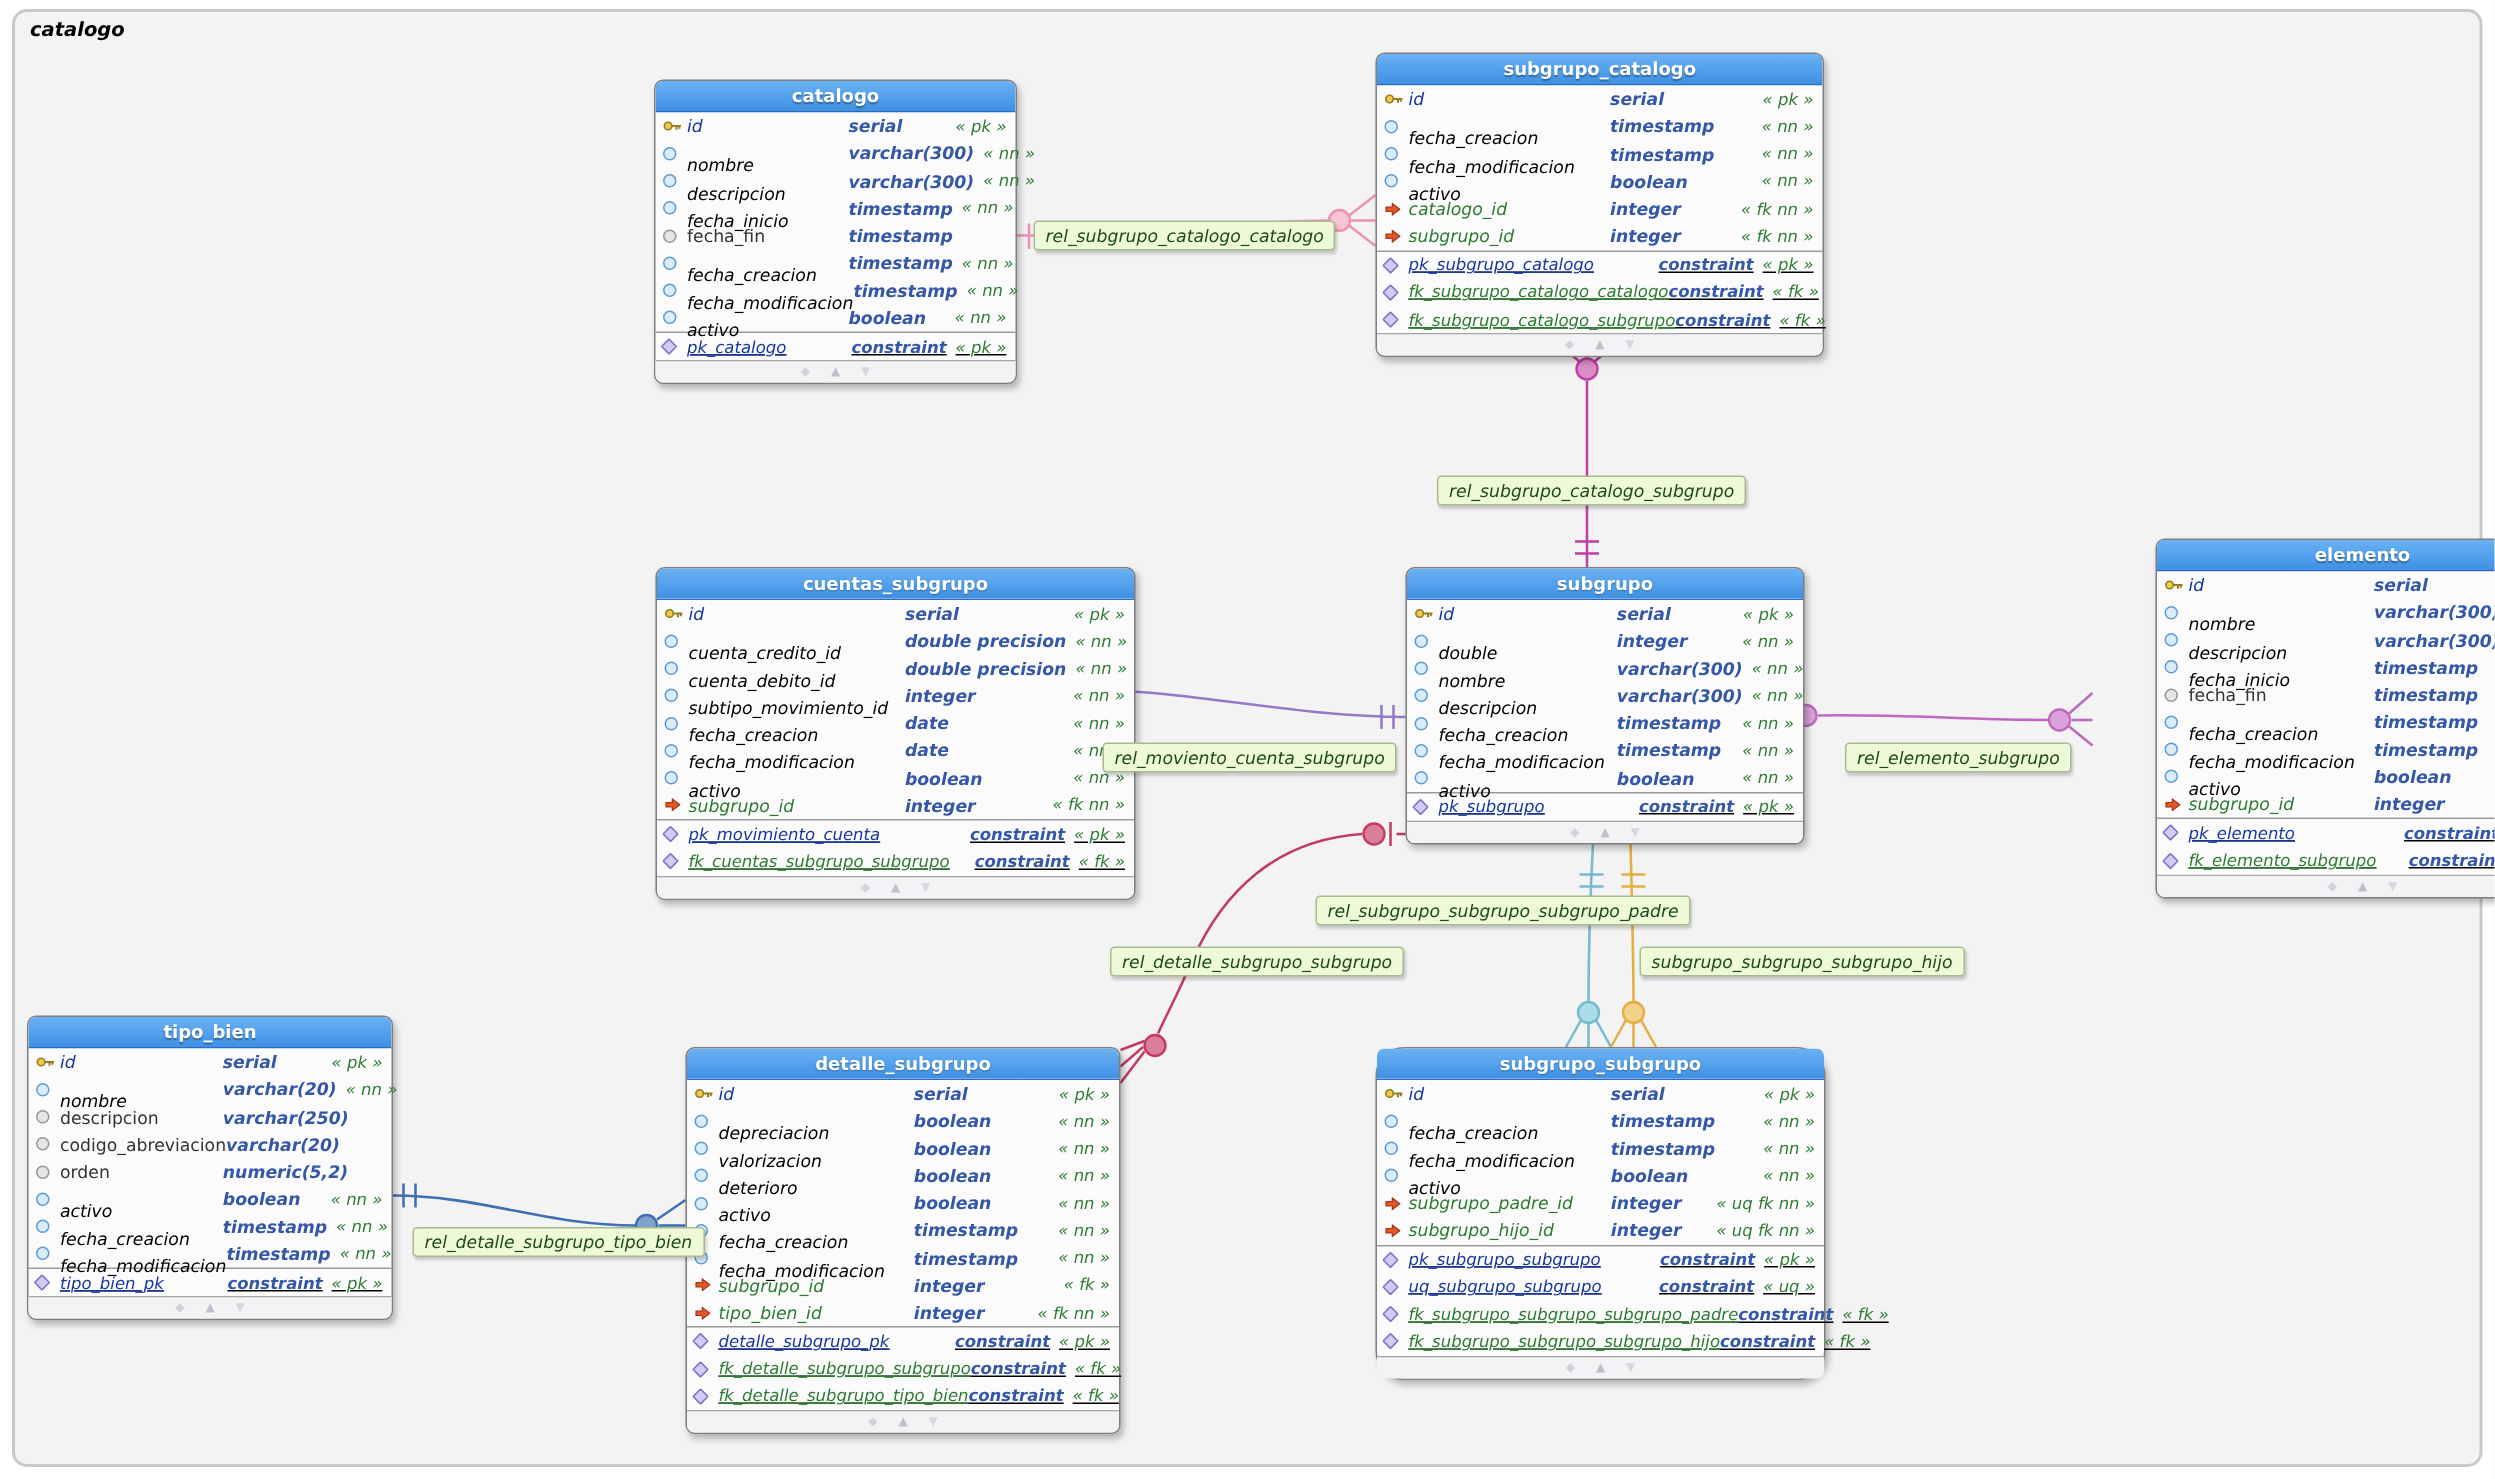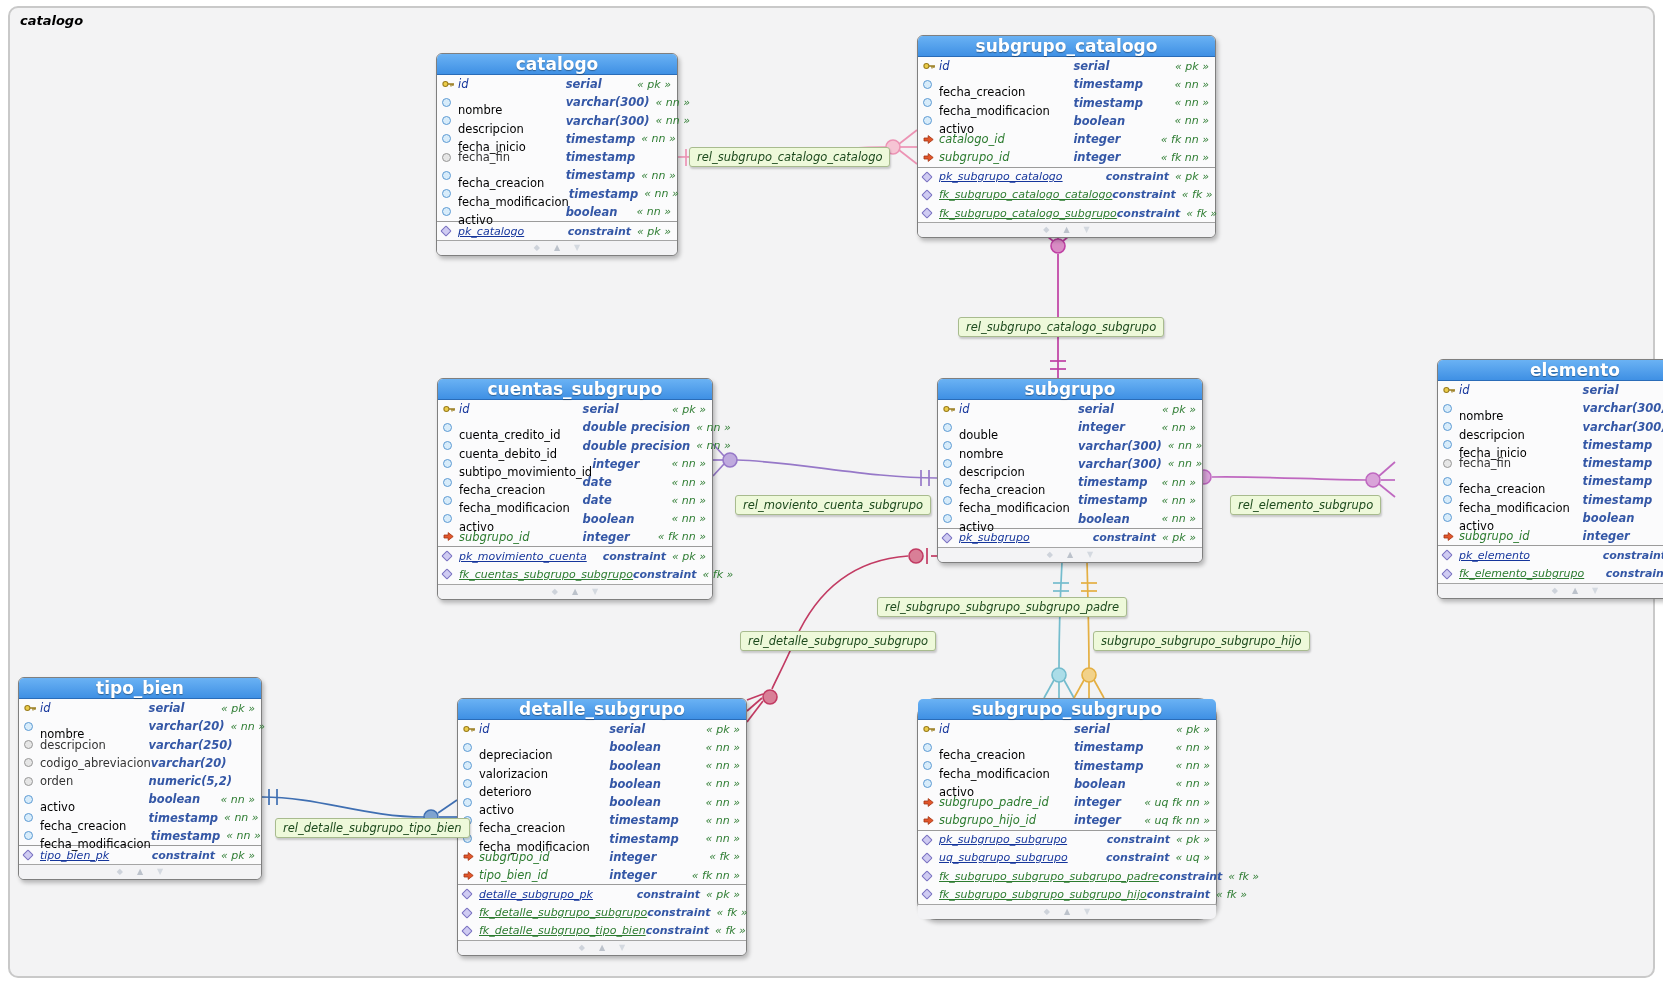--- a/index.html
+++ b/index.html
@@ -14,42 +14,42 @@
     font-style:italic; color:#000; z-index:4;
   }
   svg.rel-layer { position:absolute; left:0; top:0; z-index:1; pointer-events:none; }
 
   .table-card {
     position:absolute; z-index:2; border:1px solid #7f7f7f; border-radius:6px;
     background:#fbfbfc; box-shadow:2px 3px 4px rgba(0,0,0,.25); font-size:11.5px;
   }
   .t-header {
     height:21px; line-height:20px; text-align:center; color:#fff; font-weight:bold;
-    font-size:17px; background:linear-gradient(#6ab2f4,#3f90e4);
+    font-size:12px; background:linear-gradient(#6ab2f4,#3f90e4);
     border-bottom:1px solid #2a6cb8; border-radius:5px 5px 0 0;
     text-shadow:0 1px 1px rgba(0,0,0,.35);
   }
   .row { display:flex; align-items:center; height:18.25px; padding:0 6px 0 5px; white-space:nowrap; }
   .ic-wrap { flex:0 0 16px; display:flex; align-items:center; }
   .dot { width:9px; height:9px; border-radius:50%; display:inline-block; }
   .dot.nn   { background:#d8ecfa; border:1.5px solid #5d9bd3; }
   .dot.null { background:#e6e6e6; border:1.5px solid #979797; }
   .dmd { width:8px; height:8px; display:inline-block; transform:rotate(45deg);
          background:#cfcbf2; border:1px solid #7a72c2; border-radius:1px; }
   .nm { flex:0 0 47%; overflow:visible; }
   .crow .nm { flex:1 1 auto; }
-  .s-nn  { color:#000;margin-top:16px; }
+  .s-nn  { font-style:italic; color:#000;margin-top:16px; }
   .s-null{ font-style:normal; color:#333; }
   .s-pk  { font-style:italic; color:#16369c; }
   .s-fk  { font-style:italic; color:#2c7b2f; }
   .u { text-decoration:underline; }
   .tp { font-weight:bold; font-style:italic; color:#3457a6; }
   .mk { margin-left:auto; font-style:italic; color:#2f7d33; font-size:11px; padding-left:6px; }
   .constraints { border-top:1px solid #9b9b9b; }
-  .crow { font-size:11px; }
+  .crow { font-size:11px;text-decoration:underline; }
   .t-footer {
     border-top:1px solid #a5a5a5; height:15px; background:#f3f3f5;
     display:flex; justify-content:center; align-items:center; gap:14px;
     border-radius:0 0 5px 5px; font-size:8px; line-height:8px;
   }
   .f-ic { color:#bcc2cb; }
   .f-ic.d { color:#ced3db; }
   .f-ic.down { color:#d4d9e0; }
   .rel-label {
     position:absolute; z-index:3; background:#eef9da; border:1px solid #a8bb8e;
@@ -311,21 +311,21 @@
             <span class="tp">constraint</span>
             <span class="mk">« fk »</span>
           </div>
         </div>
         <div class="t-footer">
           <span class="f-ic d">◆</span>
           <span class="f-ic">▲</span>
           <span class="f-ic down">▼</span>
         </div>
       </div>
-      <div class="table-card" style="left: 437px; top: 378px; width: 276px;">
+      <div class="table-card" style="left: 437px; top: 378px; width: 320px;">
         <div class="t-header">cuentas_subgrupo</div>
         <div>
           <div class="row">
             <span class="ic-wrap">
               <svg width="13" height="12" viewBox="0 0 13 12">
                 <circle cx="3.4" cy="6" r="2.5" fill="#eccd4a" stroke="#9a7d1f" stroke-width="1.1"></circle>
                 <path d="M6 6 H12 M9 6 V8.5 M10.9 6 V7.9" stroke="#9a7d1f" stroke-width="1.3" fill="none"></path>
               </svg>
             </span>
             <span class="nm s-pk">id</span>

